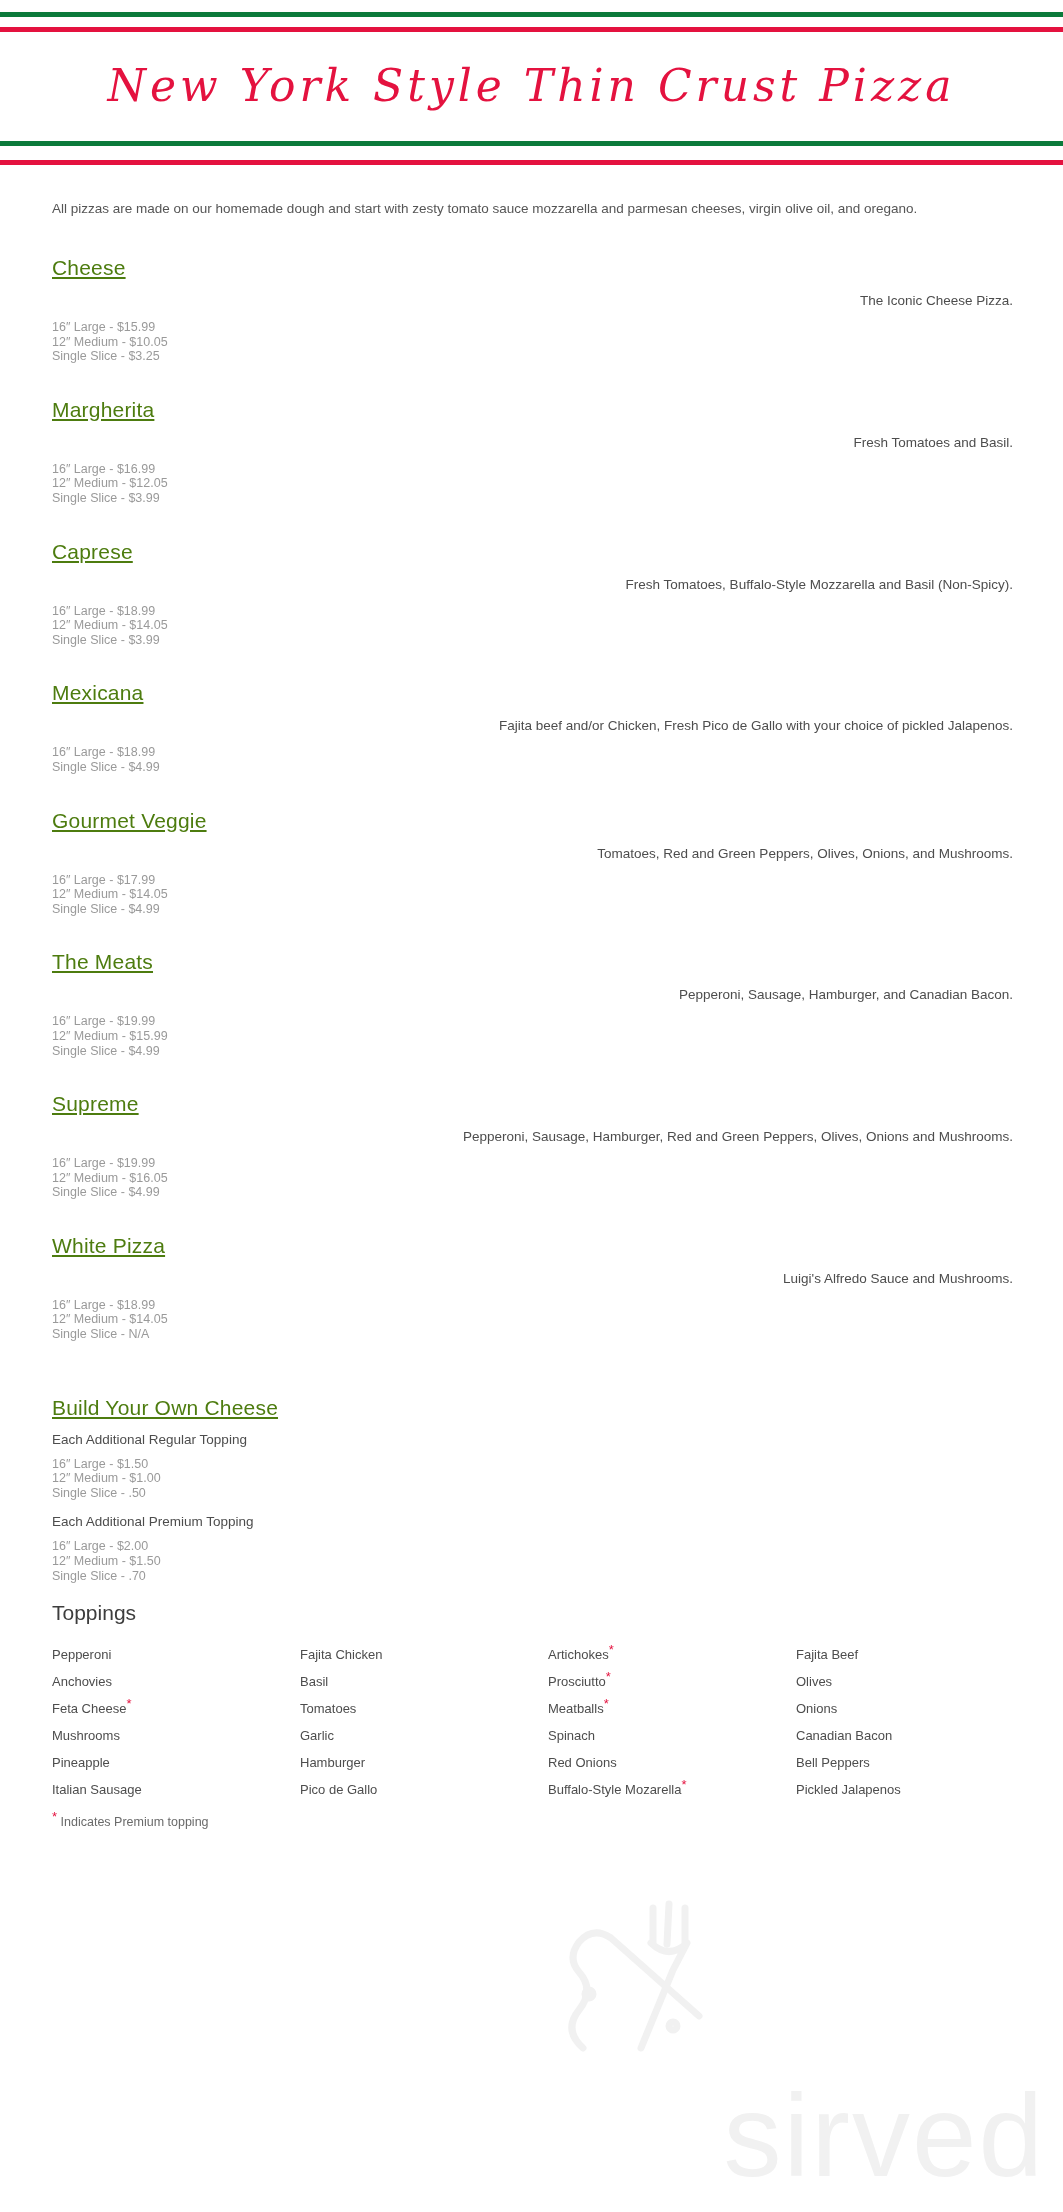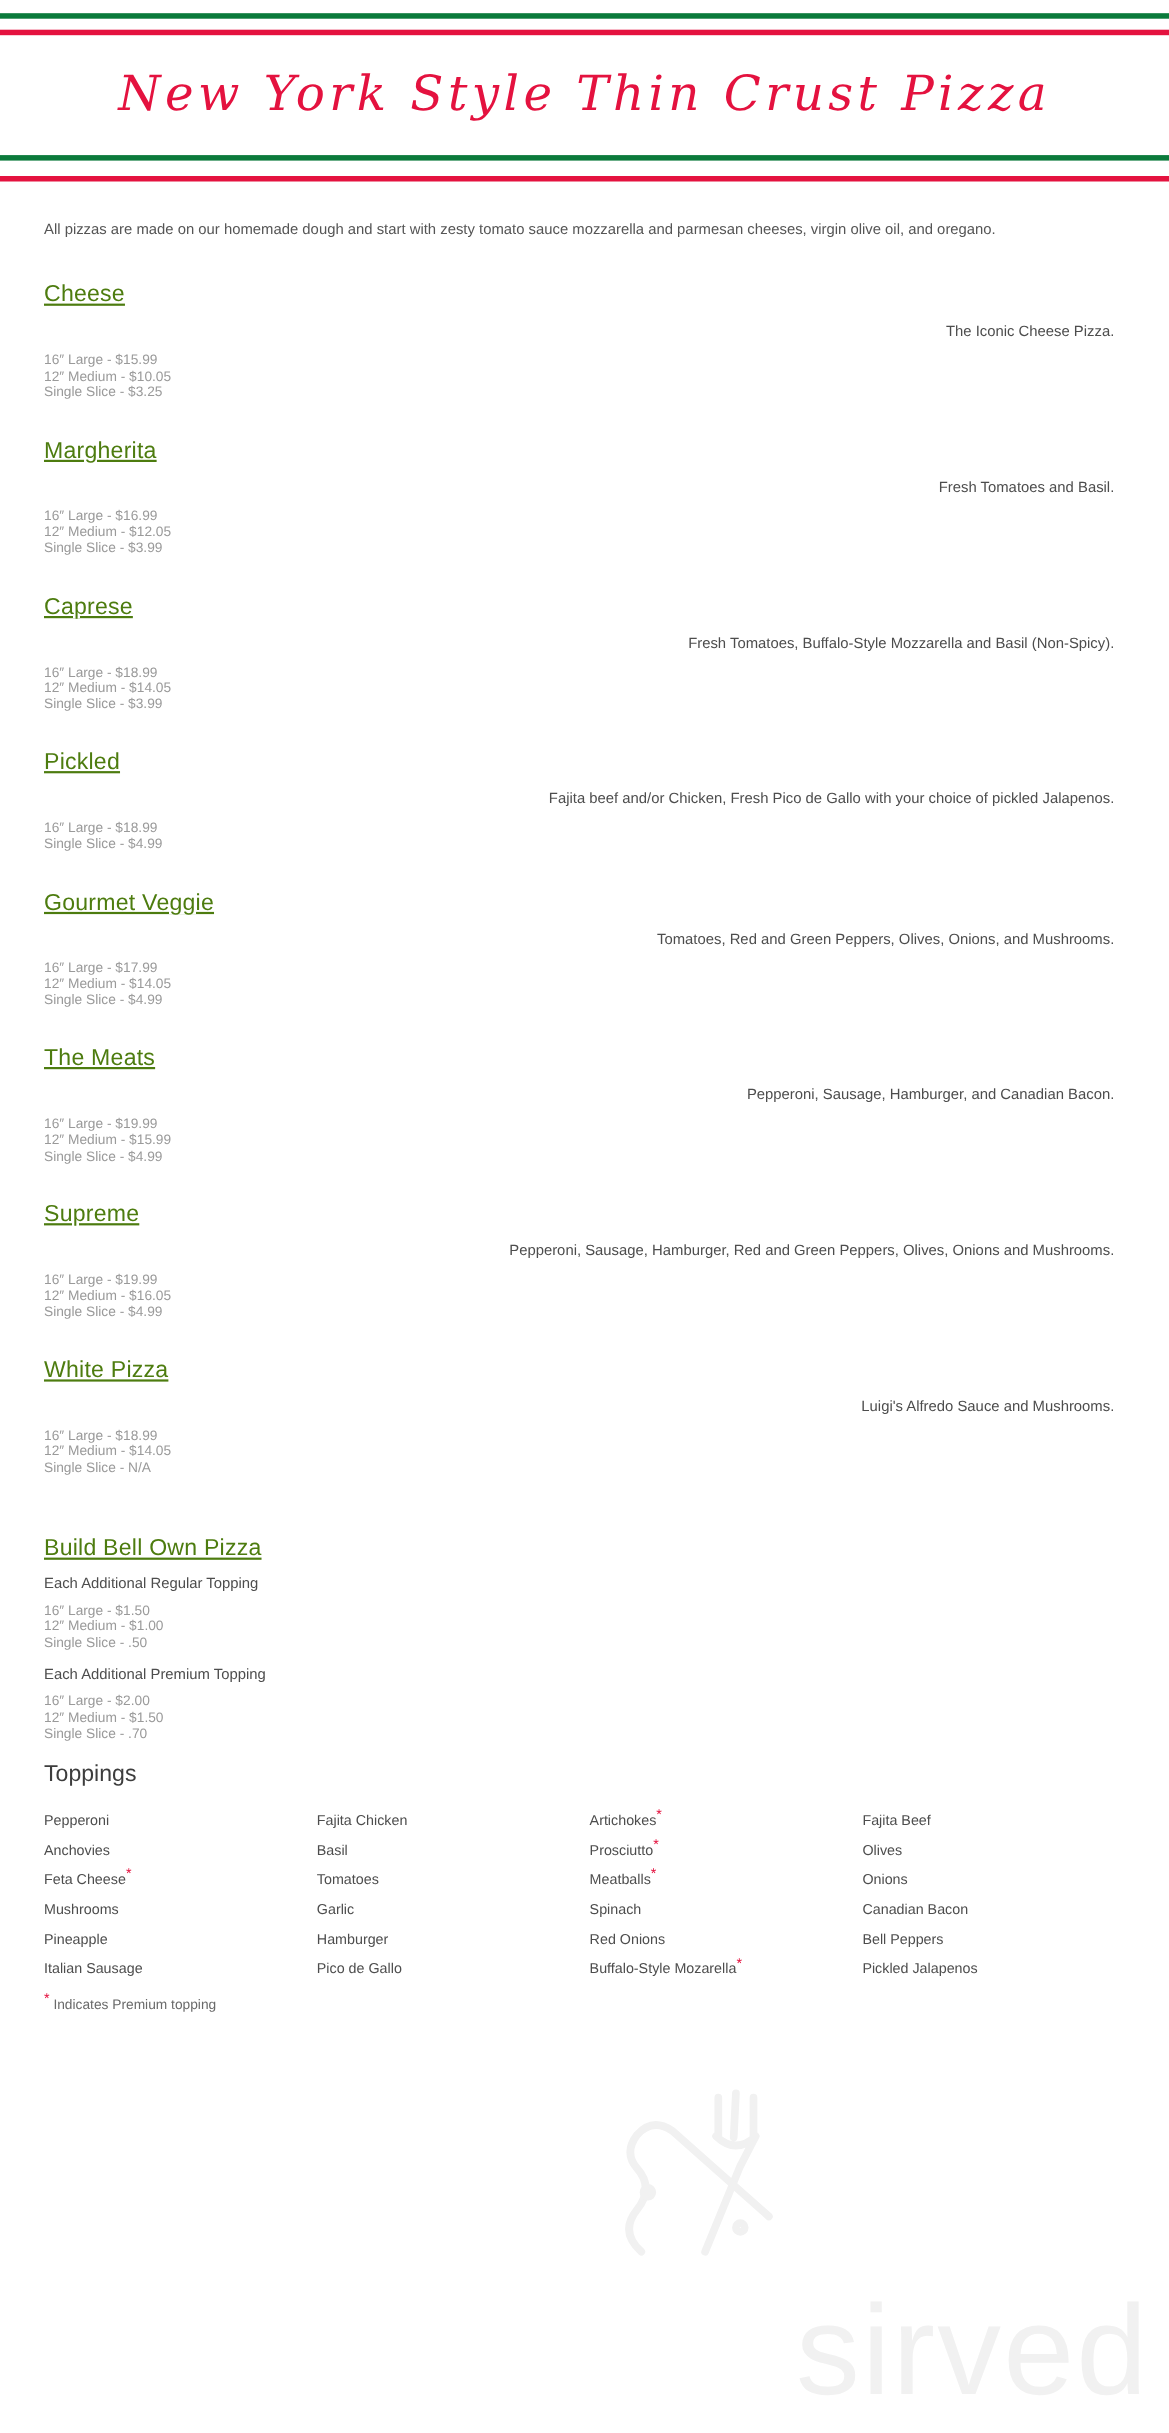--- a/index.html
+++ b/index.html
@@ -44,21 +44,21 @@
     letter-spacing: 4px;
     margin: 0;
     white-space: nowrap;
   }
 
   .rule-bot-green { margin-top: 0px; }
   .rule-bot-red   { margin-top: 14px; }
 
   
   .content {
-    padding: 0 50px 0 40px;
+    padding: 0 50px 0 52px;
     position: relative;
     z-index: 2;
   }
   .intro {
     font-size: 13.5px;
     line-height: 19px;
     color: #555555;
     margin-top: 34px;
     margin-bottom: 0;
     max-width: 960px;
@@ -220,21 +220,21 @@
       <div class="pizza-item">
         <h2 class="pizza-name">Caprese</h2>
         <p class="pizza-desc">Fresh Tomatoes, Buffalo-Style Mozzarella and Basil (Non-Spicy).</p>
         <ul class="price-list">
           <li>16″ Large - $18.99</li>
           <li>12″ Medium - $14.05</li>
           <li>Single Slice - $3.99</li>
         </ul>
       </div>
       <div class="pizza-item">
-        <h2 class="pizza-name">Pickled</h2>
+        <h2 class="pizza-name">Mexicana</h2>
         <p class="pizza-desc">Fajita beef and/or Chicken, Fresh Pico de Gallo with your choice of pickled Jalapenos.</p>
         <ul class="price-list">
           <li>16″ Large - $18.99</li>
           <li>Single Slice - $4.99</li>
         </ul>
       </div>
       <div class="pizza-item">
         <h2 class="pizza-name">Gourmet Veggie</h2>
         <p class="pizza-desc">Tomatoes, Red and Green Peppers, Olives, Onions, and Mushrooms.</p>
         <ul class="price-list">
@@ -266,21 +266,21 @@
         <p class="pizza-desc">Luigi's Alfredo Sauce and Mushrooms.</p>
         <ul class="price-list">
           <li>16″ Large - $18.99</li>
           <li>12″ Medium - $14.05</li>
           <li>Single Slice - N/A</li>
         </ul>
       </div>
     </div>
 
   <div class="byo">
-    <h2 class="pizza-name">Build Bell Own Pizza</h2>
+    <h2 class="pizza-name">Build Your Own Cheese</h2>
 
     <div class="byo-block">
       <p class="byo-sub">Each Additional Regular Topping</p>
       <ul class="price-list" id="byo-regular-prices">
           <li>16″ Large - $1.50</li>
           <li>12″ Medium - $1.00</li>
           <li>Single Slice - .50</li>
         </ul>
     </div>
 

